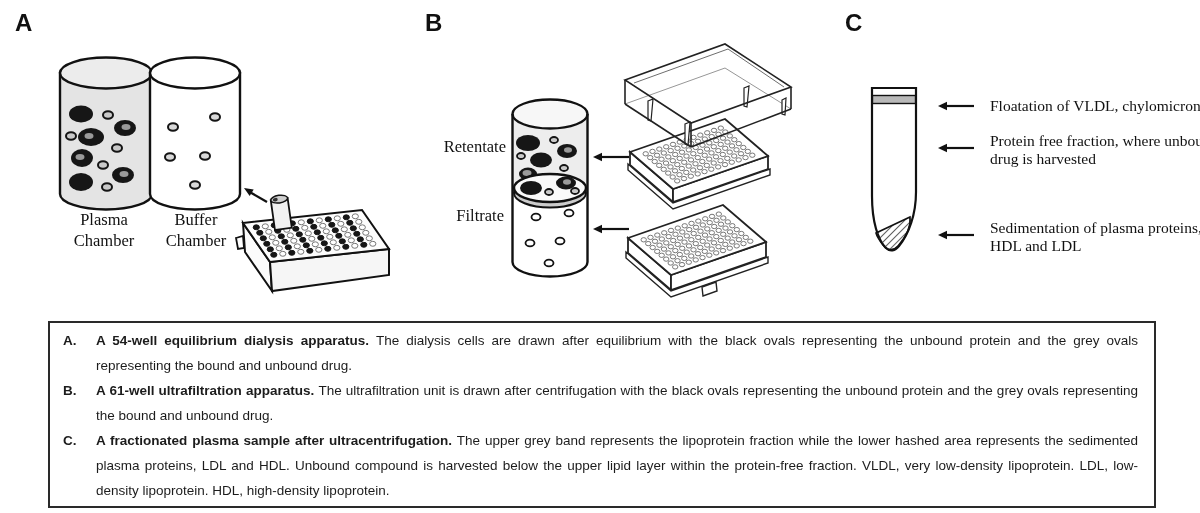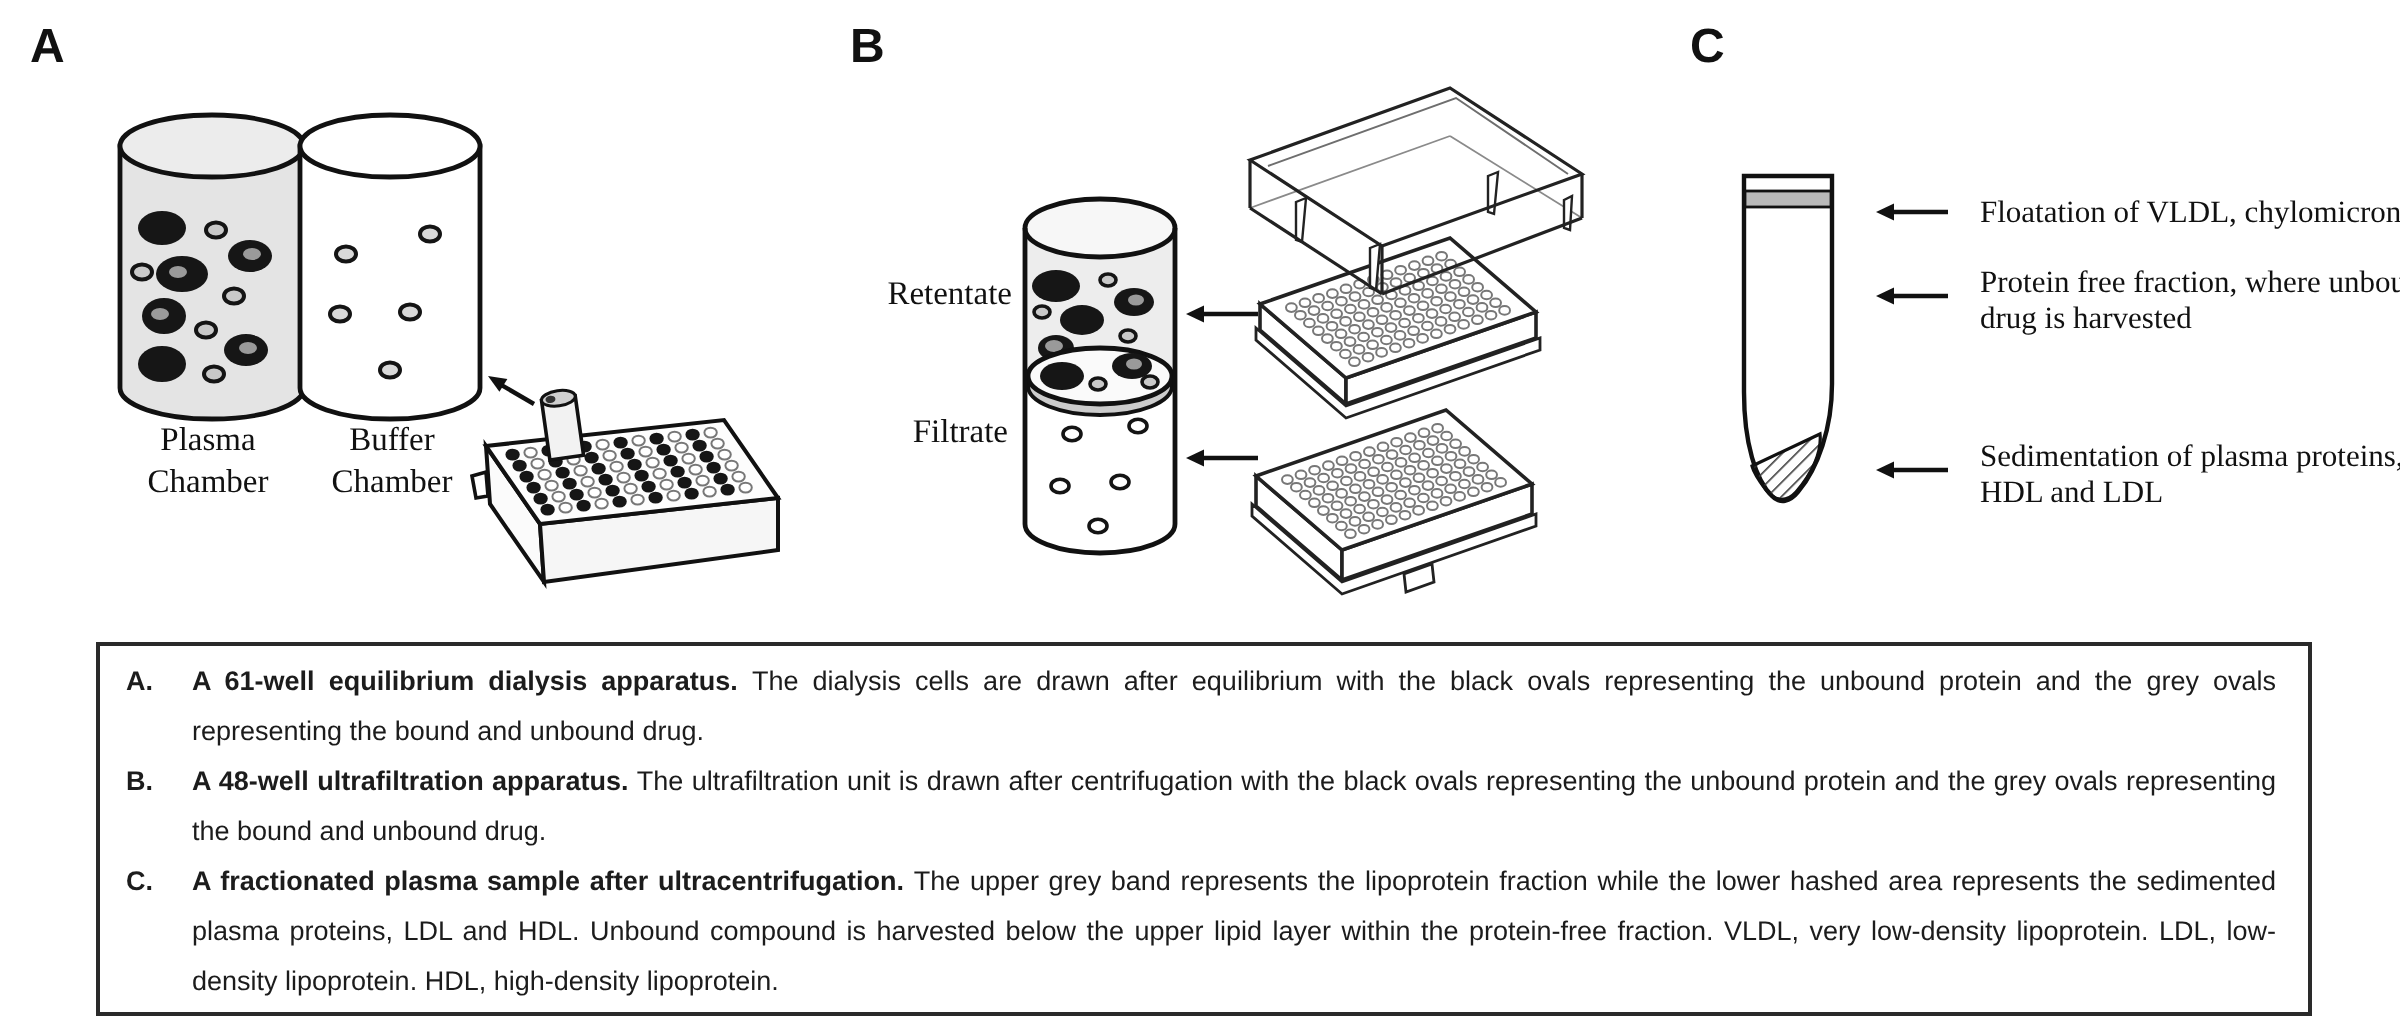--- a/index.html
+++ b/index.html
@@ -466,23 +466,23 @@
     <text x="990" y="111" class="ann-label">Floatation of VLDL, chylomicrons</text>
     <text x="990" y="146" class="ann-label">Protein free fraction, where unbound</text>
     <text x="990" y="164" class="ann-label">drug is harvested</text>
     <text x="990" y="233" class="ann-label">Sedimentation of plasma proteins,</text>
     <text x="990" y="251" class="ann-label">HDL and LDL</text>
   </g>
 </svg>
 
 <div class="caption-box">
   <div class="cap-item">
-    <span class="cap-marker">A.</span><span class="cap-title">A 61-well equilibrium dialysis apparatus. </span><span class="cap-body">The dialysis cells are drawn after equilibrium with the black ovals representing the unbound protein and the grey ovals representing the bound and unbound drug.</span>
+    <span class="cap-marker">A.</span><span class="cap-title">A 54-well equilibrium dialysis apparatus. </span><span class="cap-body">The dialysis cells are drawn after equilibrium with the black ovals representing the unbound protein and the grey ovals representing the bound and unbound drug.</span>
   </div>
   <div class="cap-item">
-    <span class="cap-marker">B.</span><span class="cap-title">A 48-well ultrafiltration apparatus. </span><span class="cap-body">The ultrafiltration unit is drawn after centrifugation with the black ovals representing the unbound protein and the grey ovals representing the bound and unbound drug.</span>
+    <span class="cap-marker">B.</span><span class="cap-title">A 61-well ultrafiltration apparatus. </span><span class="cap-body">The ultrafiltration unit is drawn after centrifugation with the black ovals representing the unbound protein and the grey ovals representing the bound and unbound drug.</span>
   </div>
   <div class="cap-item">
     <span class="cap-marker">C.</span><span class="cap-title">A fractionated plasma sample after ultracentrifugation. </span><span class="cap-body">The upper grey band represents the lipoprotein fraction while the lower hashed area represents the sedimented plasma proteins, LDL and HDL. Unbound compound is harvested below the upper lipid layer within the protein-free fraction. VLDL, very low-density lipoprotein. LDL, low-density lipoprotein. HDL, high-density lipoprotein.</span>
   </div>
 </div>
 
 </div>
 
 </body></html>

